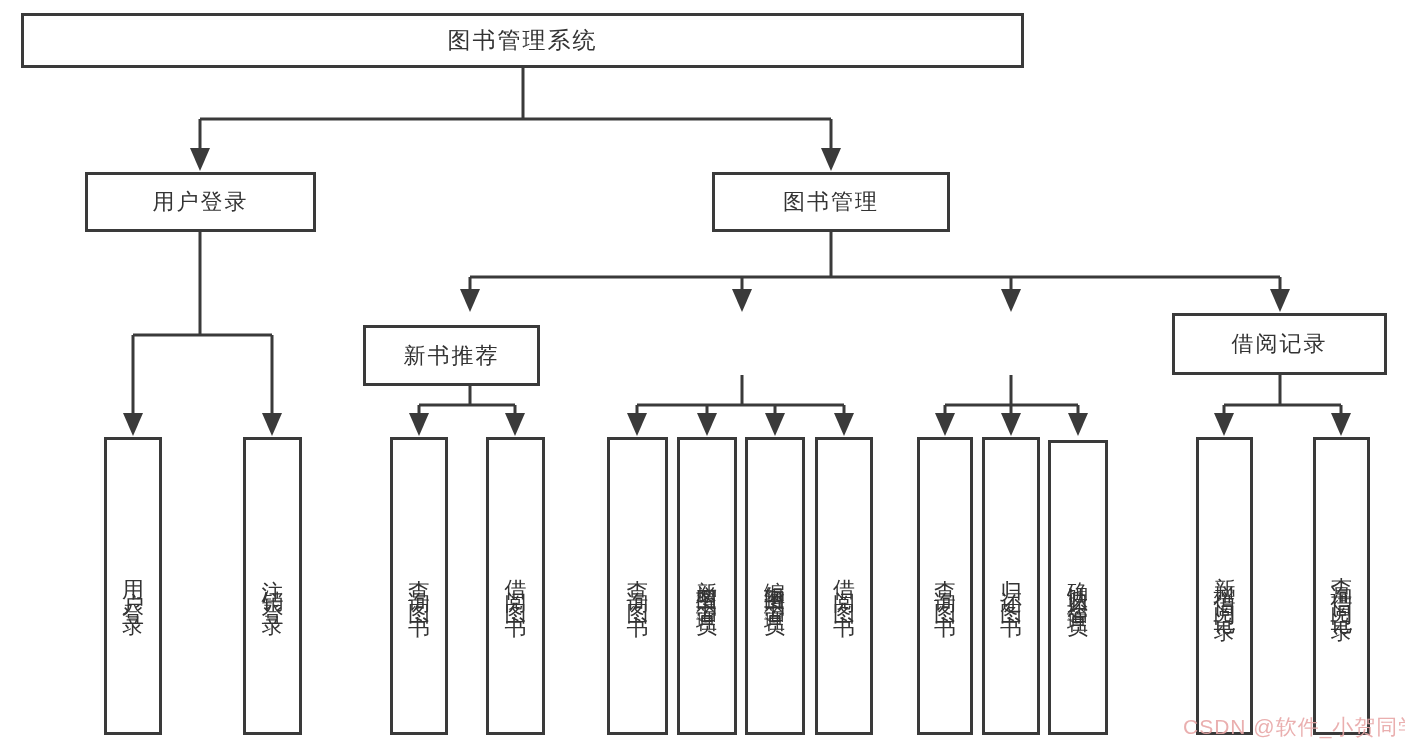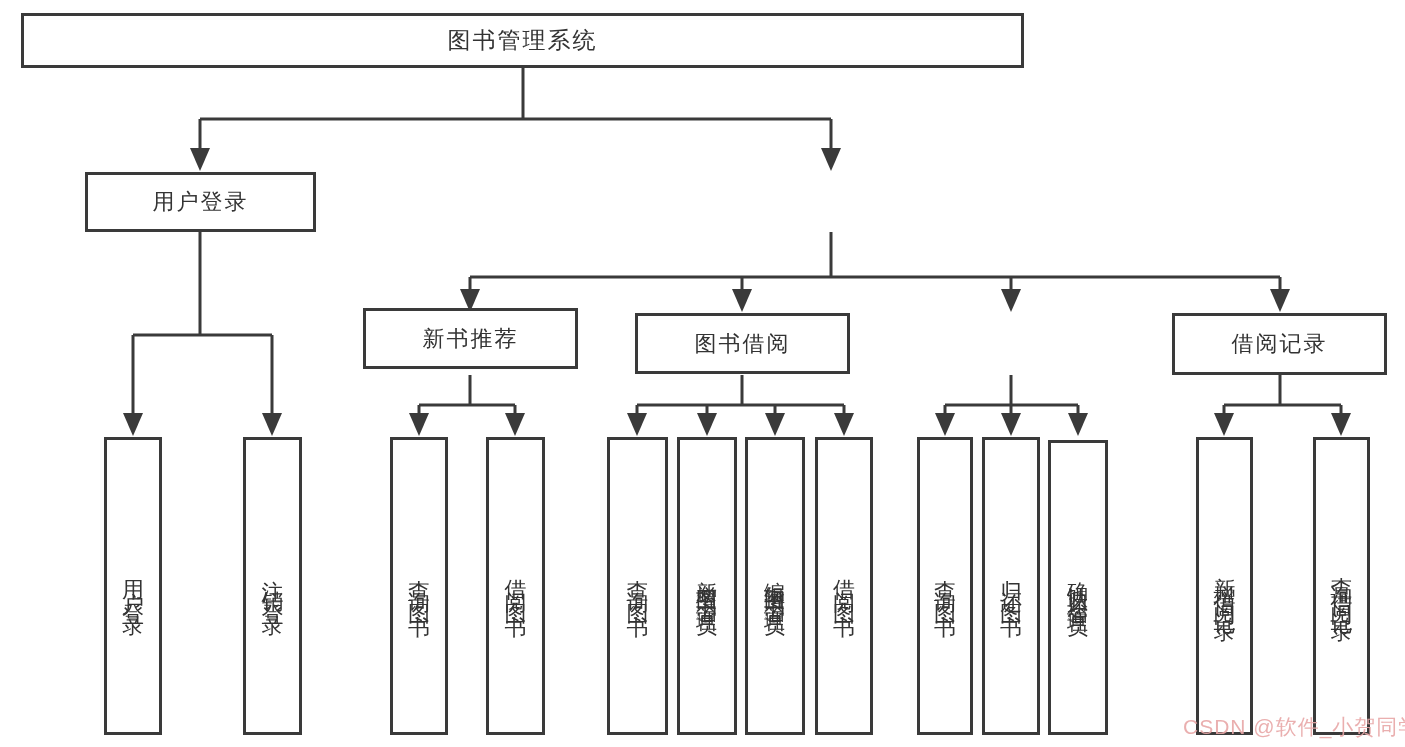--- a/index.html
+++ b/index.html
@@ -78,26 +78,26 @@
     </g>
   </svg>
 
   <div class="node hbox title" style="left:21px;top:13px;width:1003px;height:55px">
     <span>图书管理系统</span>
   </div>
 
   <div class="node hbox" style="left:85px;top:172px;width:231px;height:60px">
     <span>用户登录</span>
   </div>
+  <div class="node hbox" style="left:712px;top:172px;width:238px;height:60px">
+    <span>图书管理</span>
+  </div>
 
-  <div class="node hbox" style="left:363px;top:308px;width:215px;height:61px">
+  <div class="node hbox" style="left:363px;top:325px;width:177px;height:61px">
     <span>新书推荐</span>
-  </div>
-  <div class="node hbox" style="left:635px;top:313px;width:215px;height:61px">
-    <span>图书借阅</span>
   </div>
   <div class="node hbox" style="left:1172px;top:313px;width:215px;height:62px">
     <span>借阅记录</span>
   </div>
 
   <div class="node vbox" style="left:104px;top:437px;width:58px;height:298px">
     <span>用户登录</span>
   </div>
   <div class="node vbox" style="left:243px;top:437px;width:59px;height:298px">
     <span>注销登录</span>

